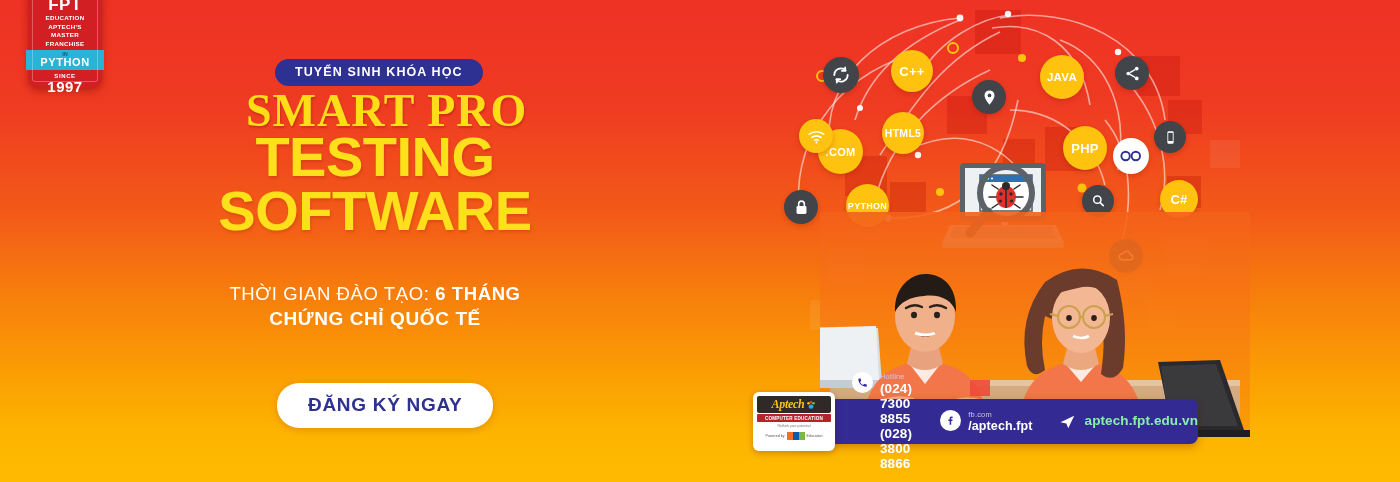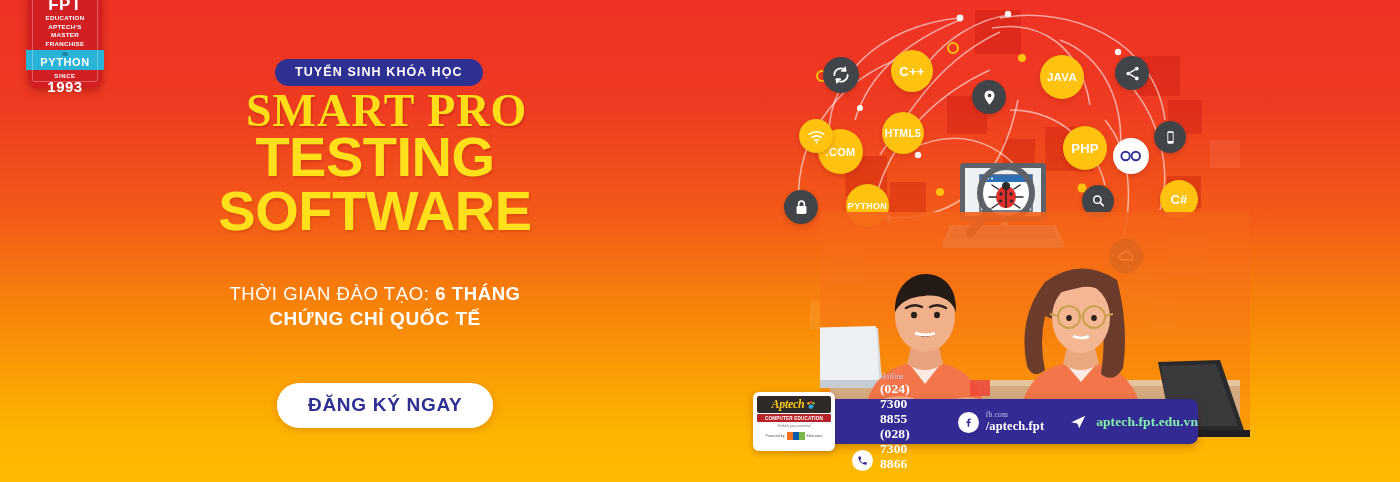--- a/index.html
+++ b/index.html
@@ -95,21 +95,21 @@
   }
   .ap-top{background:#2f2a27;border-radius:2px;height:17px;display:flex;align-items:center;justify-content:center;}
   .ap-name{color:#f5c518;font-family:"Liberation Serif",serif;font-style:italic;font-weight:bold;font-size:12px;letter-spacing:-.3px;}
   .ap-paw{width:10px;height:10px;margin-left:2px;}
   .ap-red{background:#b8232a;color:#fff;font-size:4.6px;font-weight:bold;text-align:center;letter-spacing:.2px;padding:1.5px 0;margin-top:1px;border-radius:1px;}
   .ap-tag{color:#777;font-size:3.4px;text-align:center;margin-top:2px;}
   .ap-fpt{display:flex;align-items:center;justify-content:center;gap:2px;margin-top:4px;}
   .ap-fpt .mini{font-size:3.6px;color:#555;}
   .ap-fptmark{display:flex;}
   .ap-fptmark i{display:block;width:6px;height:8px;}
-  .cc{display:flex;align-items:flex-end;font-family:Liberation Serif, serif;}
+  .cc{display:flex;align-items:flex-start;}
   .cicon{
     width:21px;height:21px;border-radius:50%;background:#fff;
     display:flex;align-items:center;justify-content:center;flex:none;
   }
   .clabel{color:#c9c7e8;font-size:7.5px;line-height:9px;letter-spacing:.2px;}
   .cval{color:#fff;font-size:13.5px;font-weight:bold;line-height:15px;letter-spacing:.1px;}
   .cval.sm{font-size:12.5px;line-height:14px;}
   .clink{color:#86efac;font-size:13.5px;font-weight:bold;letter-spacing:.1px;}
 </style>
 </head>
@@ -137,21 +137,21 @@
     <div class="fpt-word">FPT</div>
     <div class="fpt-sub">EDUCATION</div>
     <div class="fpt-sub">APTECH'S</div>
     <div class="fpt-sub">MASTER</div>
     <div class="fpt-sub">FRANCHISE</div>
     <div class="fpt-ribbon">
       <div class="fpt-in">IN</div>
       <div class="fpt-vn">PYTHON</div>
     </div>
     <div class="fpt-since">SINCE</div>
-    <div class="fpt-year">1993</div>
+    <div class="fpt-year">1997</div>
   </div>
 
   <div class="badge">TUYỂN SINH KHÓA HỌC</div>
   <div class="smartpro">SMART PRO</div>
   <div class="headline">
     <div>TESTING</div>
     <div>SOFTWARE</div>
   </div>
   <div class="sub">
     <div class="l1"><span>THỜI GIAN ĐÀO TẠO: </span><b>6 THÁNG</b></div>
@@ -378,21 +378,21 @@
   <div class="contactbar">
     <div class="cc" style="margin-left:62px;">
       <div class="cicon">
         <svg width="11" height="11" viewBox="0 0 24 24" fill="#332b93">
           <path d="M6.6 10.8c1.4 2.8 3.8 5.2 6.6 6.6l2.2-2.2c.3-.3.7-.4 1.1-.2 1.2.4 2.5.6 3.8.6.6 0 1 .4 1 1V20c0 .6-.4 1-1 1C10.5 21 3 13.5 3 4.3c0-.6.4-1 1-1h3.4c.6 0 1 .4 1 1 0 1.3.2 2.6.6 3.8.1.4 0 .8-.2 1.1l-2.2 1.6z"></path>
         </svg>
       </div>
       <div style="margin-left:7px;">
         <div class="clabel">Hotline</div>
         <div class="cval">(024) 7300 8855</div>
-        <div class="cval">(028) 7300 8866</div>
+        <div class="cval">(028) 3800 8866</div>
       </div>
     </div>
 
     <div class="cc" style="margin-left:27px;">
       <div class="cicon">
         <svg width="11" height="11" viewBox="0 0 24 24" fill="#332b93">
           <path d="M13.5 21v-8h2.7l.4-3.1h-3.1V7.9c0-.9.25-1.5 1.55-1.5H16.7V3.6c-.3 0-1.3-.1-2.45-.1-2.45 0-4.1 1.5-4.1 4.2v2.2H7.4V13h2.75v8z"></path>
         </svg>
       </div>
       <div style="margin-left:7px;">

